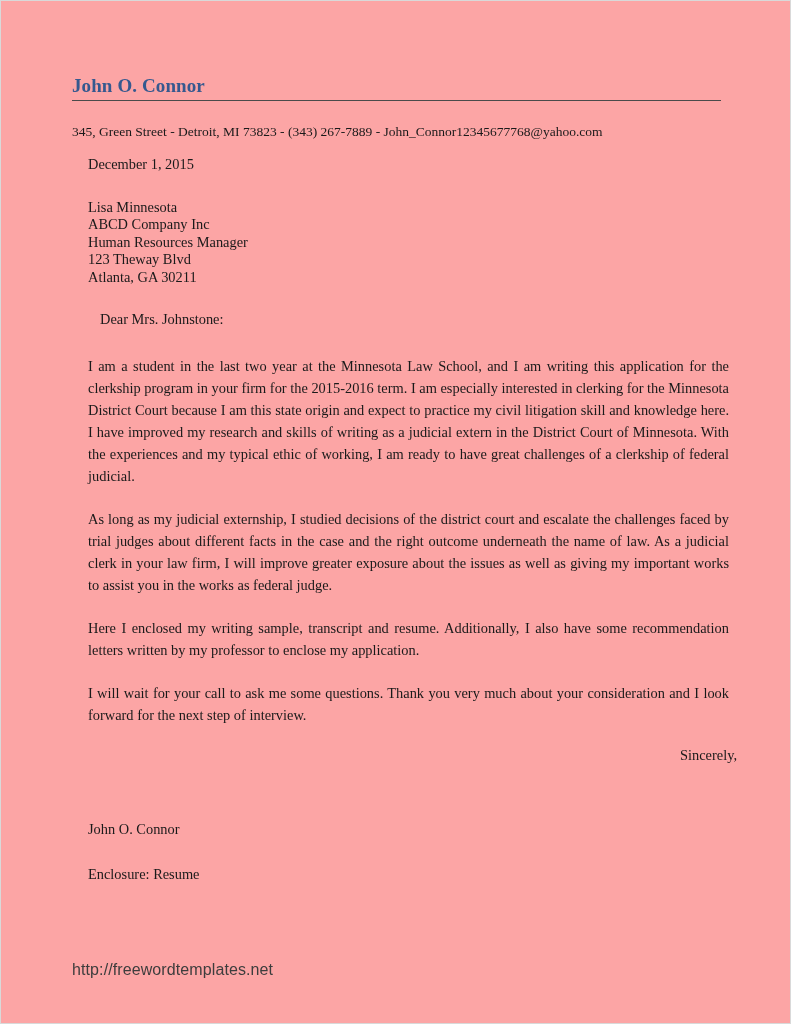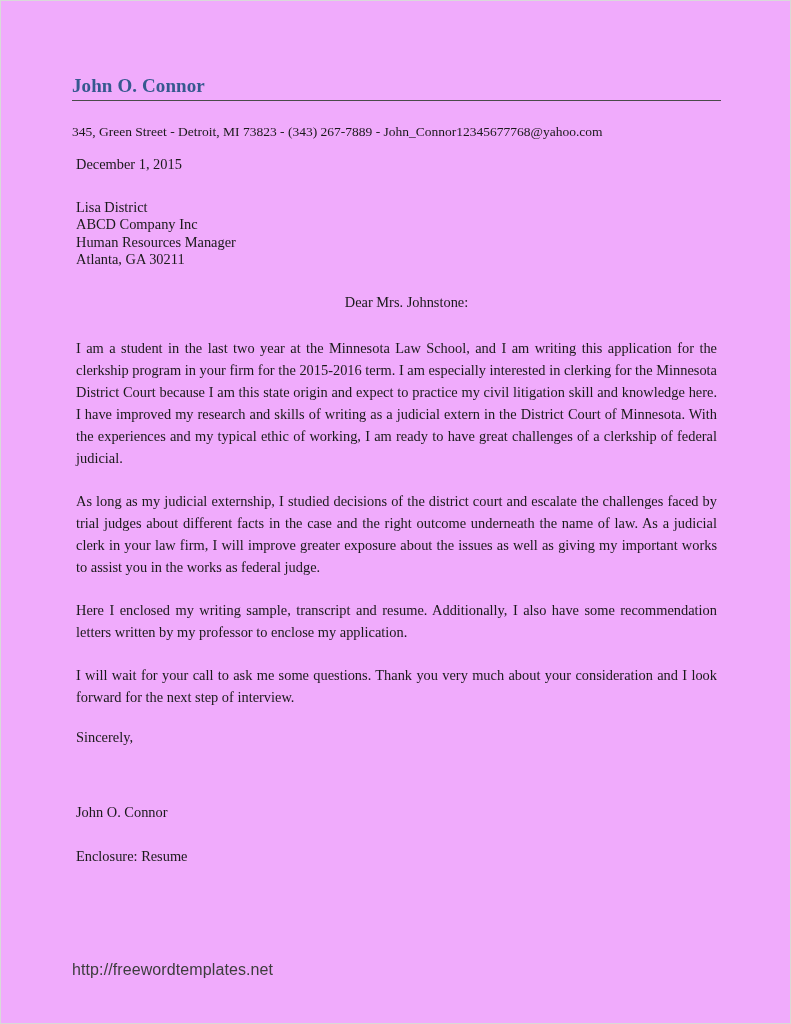--- a/index.html
+++ b/index.html
@@ -8,21 +8,21 @@
     background: #ffffff;
   }
   body {
     font-family: "Liberation Serif", "DejaVu Serif", serif;
     color: #1a1a1a;
   }
   .page {
     position: relative;
     width: 791px;
     height: 1024px;
-    background: #f0abfc;
+    background: #fca5a5;
     border: 1px solid #d9d9d9;
     box-sizing: border-box;
     overflow: hidden;
   }
   .sheet {
     position: absolute;
     left: 71px;
     top: 0;
     width: 649px;
   }
@@ -55,46 +55,46 @@
     font-size: 13.5px;
     line-height: 17px;
     color: #1a1a1a;
     white-space: nowrap;
   }
 
   
   .letter-body {
     position: absolute;
     top: 155px;
-    left: 4px;
+    left: 16px;
     width: 649px;
     font-size: 14.4px;
     line-height: 17.5px;
   }
   .date-line {
     margin: 0 0 25px 0;
   }
   .recipient-block {
     margin: 0 0 25px 0;
   }
   .recipient-block div {
     line-height: 17.5px;
   }
   .salutation {
     margin: 0 0 26px 12px;
-    text-align: center;
   }
   .para {
     margin: 0 8px 21px 0;
     text-align: justify;
     text-justify: inter-word;
     line-height: 22px;
   }
   .closing {
     margin: 0 0 0 0;
+    text-align: right;
   }
   .signature-name {
     margin: 57px 0 0 0;
   }
   .enclosure {
     margin: 27px 0 0 0;
   }
 
   
   .footer {
@@ -119,23 +119,24 @@
       <div class="letterhead-name">John O. Connor</div>
       <div class="letterhead-rule"></div>
       <div class="letterhead-contact">345, Green Street - Detroit, MI 73823 - (343) 267-7889 - John_Connor12345677768@yahoo.com</div>
     </div>
 
     <div class="letter-body">
 
       <div class="date-line">December 1, 2015</div>
 
       <div class="recipient-block">
-        <div>Lisa District</div>
+        <div>Lisa Minnesota</div>
         <div>ABCD Company Inc</div>
         <div>Human Resources Manager</div>
+        <div>123 Theway Blvd</div>
         <div>Atlanta, GA 30211</div>
       </div>
 
       <div class="salutation">Dear Mrs. Johnstone:</div>
 
       <p class="para">I am a student in the last two year at the Minnesota Law School, and I am writing this application for the clerkship program in your firm for the 2015-2016 term. I am especially interested in clerking for the Minnesota District Court because I am this state origin and expect to practice my civil litigation skill and knowledge here. I have improved my research and skills of writing as a judicial extern in the District Court of Minnesota. With the experiences and my typical ethic of working, I am ready to have great challenges of a clerkship of federal judicial.</p>
       <p class="para">As long as my judicial externship, I studied decisions of the district court and escalate the challenges faced by trial judges about different facts in the case and the right outcome underneath the name of law. As a judicial clerk in your law firm, I will improve greater exposure about the issues as well as giving my important works to assist you in the works as federal judge.</p>
       <p class="para">Here I enclosed my writing sample, transcript and resume. Additionally, I also have some recommendation letters written by my professor to enclose my application.</p>
       <p class="para">I will wait for your call to ask me some questions. Thank you very much about your consideration and I look forward for the next step of interview.</p>
 

